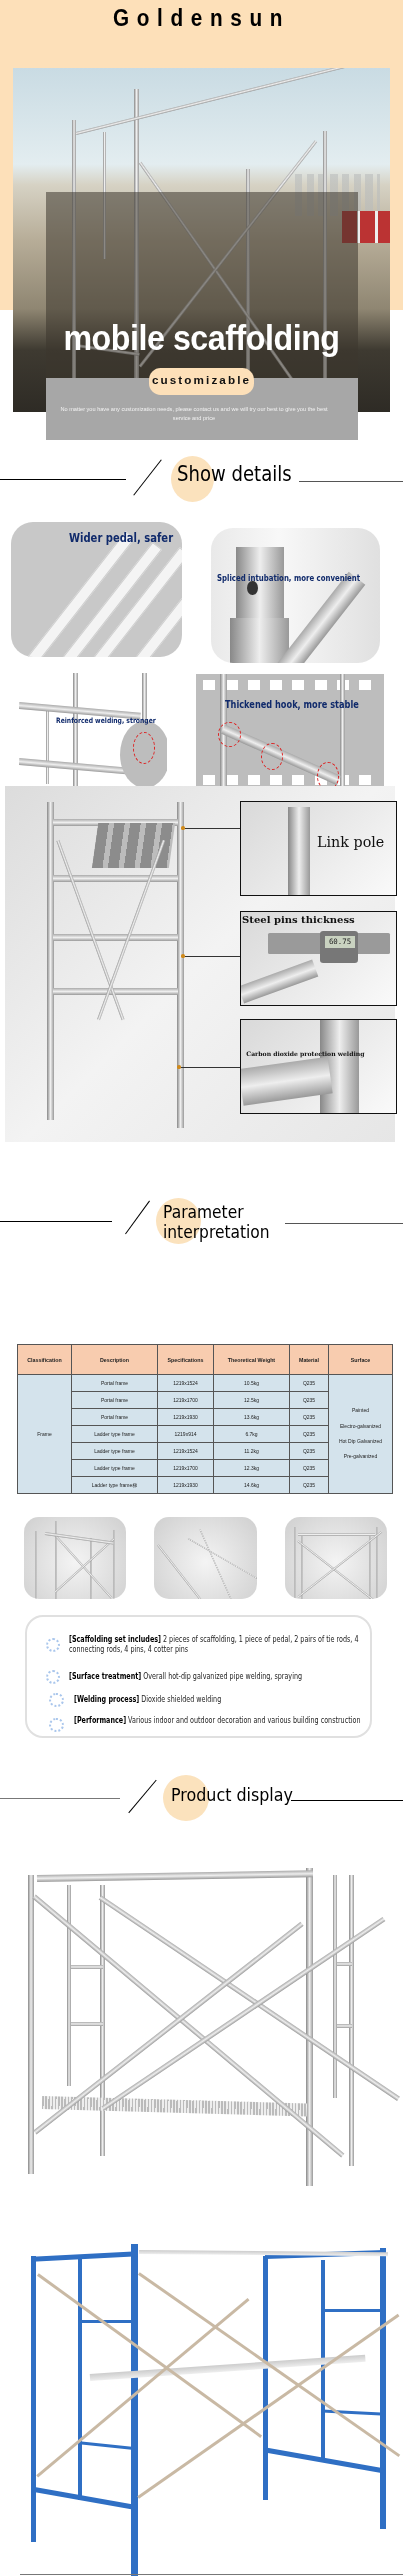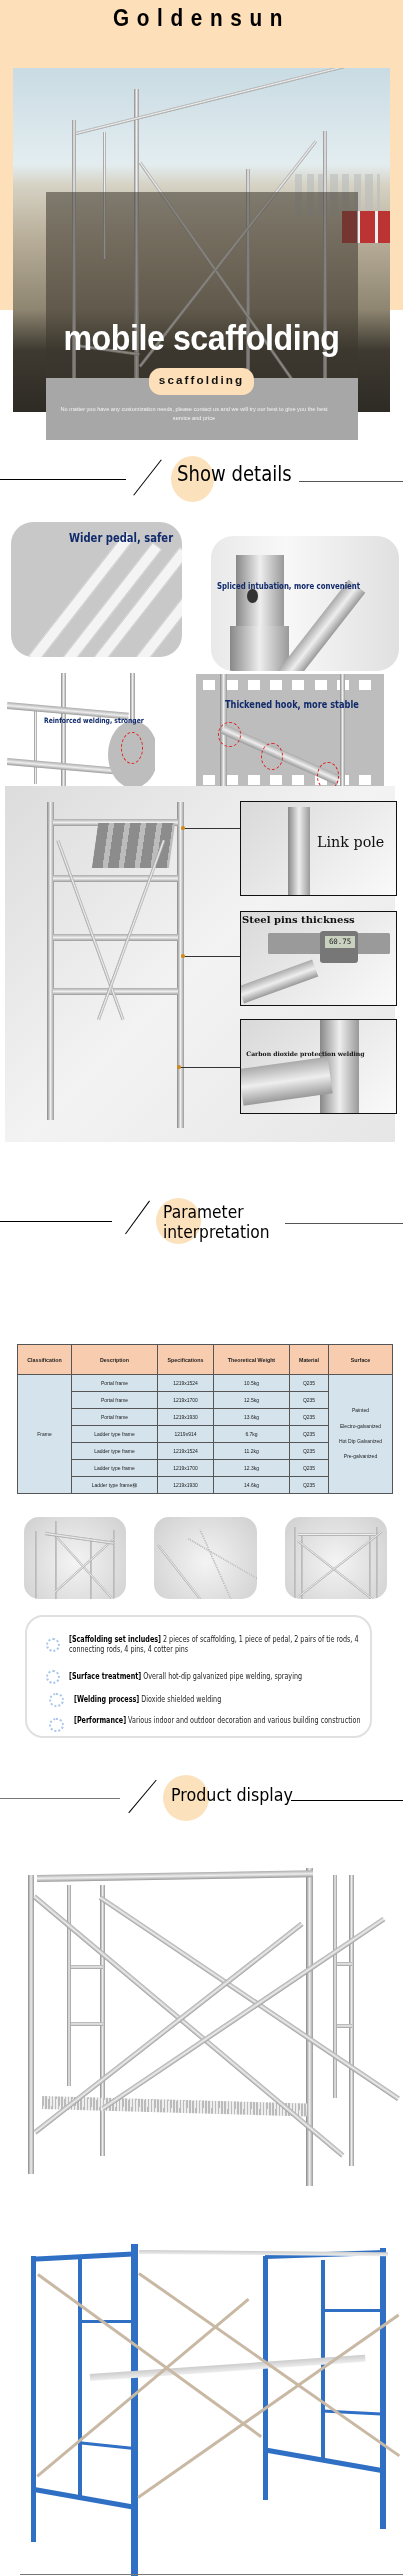--- a/index.html
+++ b/index.html
@@ -81,21 +81,21 @@
     <div class="pole" style="left:310px;top:63px;width:4.2px;height:286px"></div>
     <div class="pole" style="left:90px;top:64px;width:3.2px;height:127px"></div>
     <div class="brace" style="left:63px;top:64px;width:286px;transform:rotate(-14deg)"></div>
     <div class="brace" style="left:127px;top:93px;width:276px;transform:rotate(55deg)"></div>
     <div class="brace" style="left:127px;top:297px;width:286px;transform:rotate(-52deg)"></div>
     <div class="brace" style="left:63px;top:276px;width:64px;transform:rotate(8deg)"></div>
   </div>
   <div class="hero-overlay"></div>
   <div class="hero-gray"></div>
   <div class="hero-title">mobile scaffolding</div>
-  <div class="hero-badge">scaffolding</div>
+  <div class="hero-badge">customizable</div>
   <div class="hero-desc">No matter you have any customization needs, please contact us and we will try our best to give you the best service and price</div>
 </section>
 
 <div class="sec-head" style="height:69px">
   <div class="line-l" style="top:39px;width:126px"></div>
   <div class="slash" style="left:147px;top:15px;height:45px;transform:rotate(38deg)"></div>
   <div class="blob" style="left:171px;top:16px;width:43px;height:46px"></div>
   <div class="title" style="left:177px;top:22px;font-size:21px">Show details</div>
   <div class="line-r" style="top:41px;width:104px"></div>
 </div>
@@ -103,29 +103,29 @@
 <section class="details">
 
   <div class="card" style="left:10.6px;top:12.7px;width:171px;height:135px;background:#c8c8c8">
     <div class="stripe" style="left:10.6px;top:143px;width:170px;height:11.7px;transform:rotate(-52deg)"></div>
     <div class="stripe" style="left:37px;top:154px;width:170px;height:11.7px;transform:rotate(-52deg)"></div>
     <div class="stripe" style="left:64px;top:159px;width:170px;height:11.7px;transform:rotate(-52deg)"></div>
     <div class="stripe" style="left:106px;top:159px;width:138px;height:11.7px;transform:rotate(-52deg)"></div>
     <div class="card-label" style="left:58px;top:9.5px;font-size:12.2px">Wider pedal, safer</div>
   </div>
 
-  <div class="card" style="left:211px;top:27px;width:188px;height:135px;background:linear-gradient(90deg,#e9e9e9,#f8f8f8 40%,#e0e0e0)">
+  <div class="card" style="left:211px;top:19px;width:169px;height:135px;background:linear-gradient(90deg,#e9e9e9,#f8f8f8 40%,#e0e0e0)">
     <div class="pole" style="left:25.4px;top:19px;width:48px;height:122px"></div>
     <div style="position:absolute;left:36px;top:53px;width:10.6px;height:13.8px;border-radius:50%;background:#333"></div>
     <div class="pole" style="left:19px;top:90px;width:59px;height:53px"></div>
     <div class="brace" style="left:74px;top:132px;width:117px;height:21px;transform:rotate(-52deg)"></div>
     <div class="card-label" style="left:6.4px;top:45px;font-size:8.5px">Spliced intubation, more convenient</div>
   </div>
 
-  <div class="card" style="left:7px;top:164px;width:148px;height:118px;background:#fff;border-radius:0">
+  <div class="card" style="left:19px;top:164px;width:148px;height:118px;background:#fff;border-radius:0">
     <div class="pole" style="left:54px;top:0;width:5.3px;height:118px"></div>
     <div class="pole" style="left:123px;top:0;width:4.8px;height:118px"></div>
     <div class="pole" style="left:26.5px;top:32px;width:3.2px;height:79px"></div>
     <div class="brace" style="left:0;top:29px;width:122px;height:7.4px;transform:rotate(5deg)"></div>
     <div class="brace" style="left:0;top:85px;width:122px;height:7.4px;transform:rotate(5deg)"></div>
     <div style="position:absolute;left:101px;top:48px;width:50px;height:67px;border-radius:50%;background:#bdbdbd"></div>
     <div class="red-ring" style="left:114px;top:59px;width:22px;height:32px"></div>
     <div class="card-label" style="left:37px;top:43px;font-size:7.4px">Reinforced welding, stronger</div>
   </div>
 

